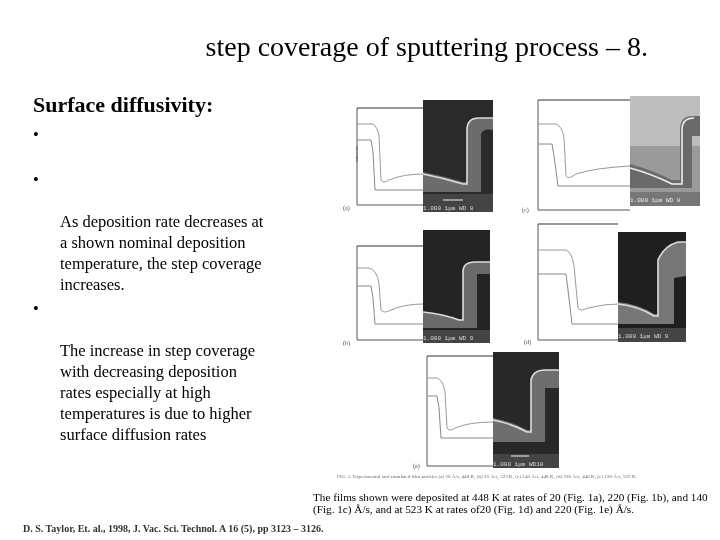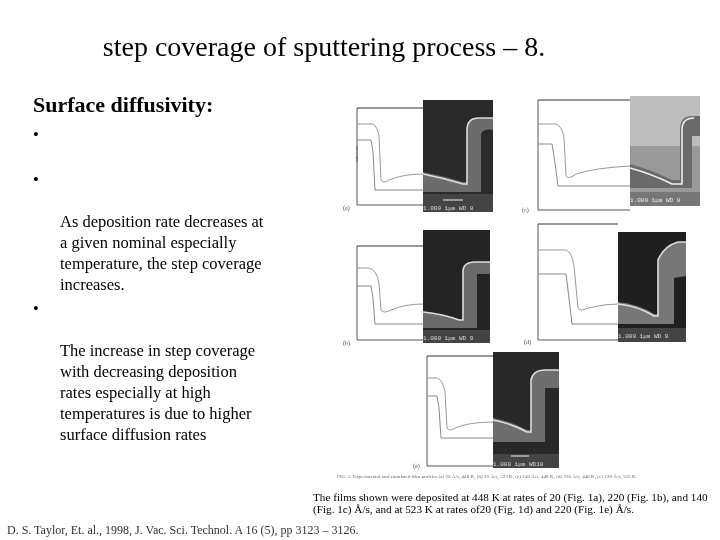--- a/index.html
+++ b/index.html
@@ -1,56 +1,56 @@
 <!DOCTYPE html>
 <html><head>
   <meta charset="utf-8">
   <style>
     html, body { margin: 0; padding: 0; }
     body {
       width: 720px; height: 540px; background: #ffffff; position: relative; overflow: hidden;
       font-family: "Liberation Serif", "DejaVu Serif", serif; color: #000;
     }
     .title {
-      position: absolute; left: 0; top: 30px; width: 648px; text-align: center;
+      position: absolute; left: 0; top: 30px; width: 648px; text-align: right;
       font-size: 28px; line-height: 34px; font-weight: normal;
     }
     .left { position: absolute; left: 33px; top: 92px; width: 285px; }
     .heading { font-size: 22px; font-weight: bold; line-height: 26px; margin: 0 0 6px 0; white-space: nowrap; }
     ul.bullets { list-style: none; margin: 0; padding: 0; }
     ul.bullets li { position: relative; padding-left: 27px; font-size: 16.5px; line-height: 21px; margin-bottom: 3px; white-space: pre-line; }
     ul.bullets li .dot { position: absolute; left: 0; top: 0; }
     .fig { position: absolute; }
     .fig svg { display: block; }
     .caption-small {
       position: absolute; left: 337px; top: 474px; width: 380px; font-size: 5px; color: #666;
       white-space: nowrap; letter-spacing: 0.05px;
     }
     .caption {
       position: absolute; left: 313px; top: 491px; width: 400px; font-size: 11.2px; line-height: 12px;
     }
     .reference {
-      position: absolute; left: 7px; top: 523px; font-size: 12px; color: #333;
+      position: absolute; left: 23px; top: 523px; font-size: 10px; color: #333; font-weight: bold;
     }
   </style>
 </head>
 <body>
 
 <div class="title">step coverage of sputtering process – 8.</div>
 
 <div class="left">
   <div class="heading">Surface diffusivity:</div>
   <ul class="bullets">
     <li>
       <span class="dot">•</span>
     </li>
     <li>
       <span class="dot">•</span>
       <span>As deposition rate decreases at
-a given nominal especially
+a shown nominal deposition
 temperature, the step coverage
 increases.</span>
     </li>
     <li>
       <span class="dot">•</span>
       <span>The increase in step coverage
 with decreasing deposition
 rates especially at high
 temperatures is due to higher
 surface diffusion rates</span>

